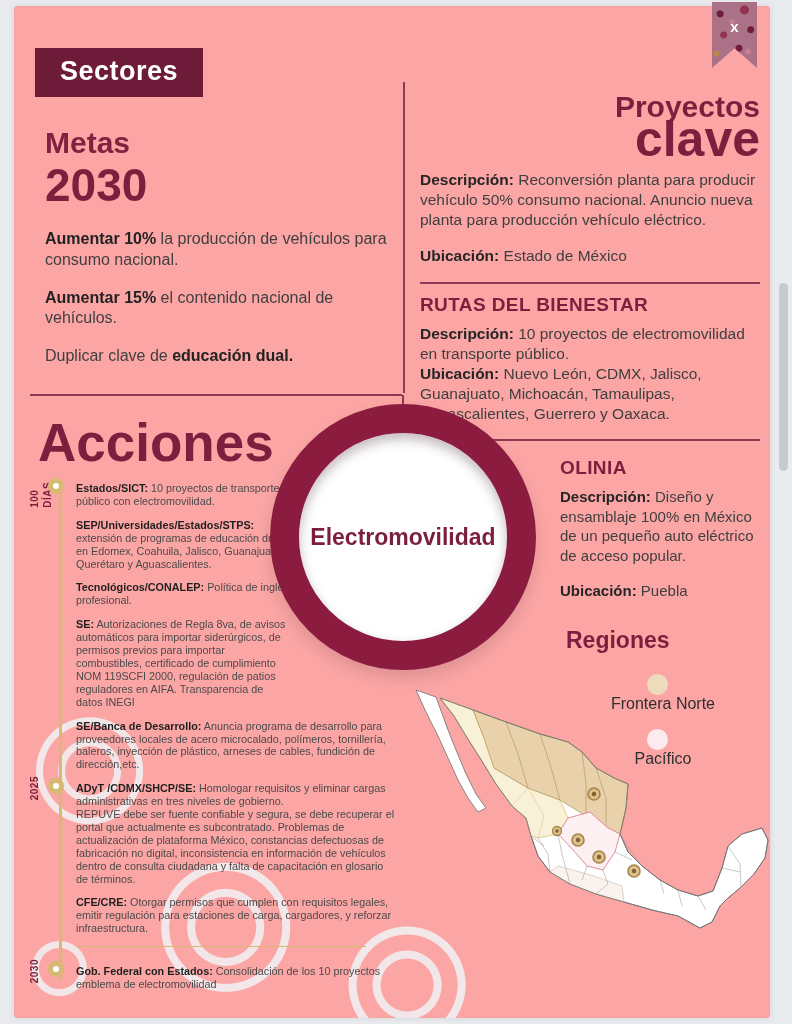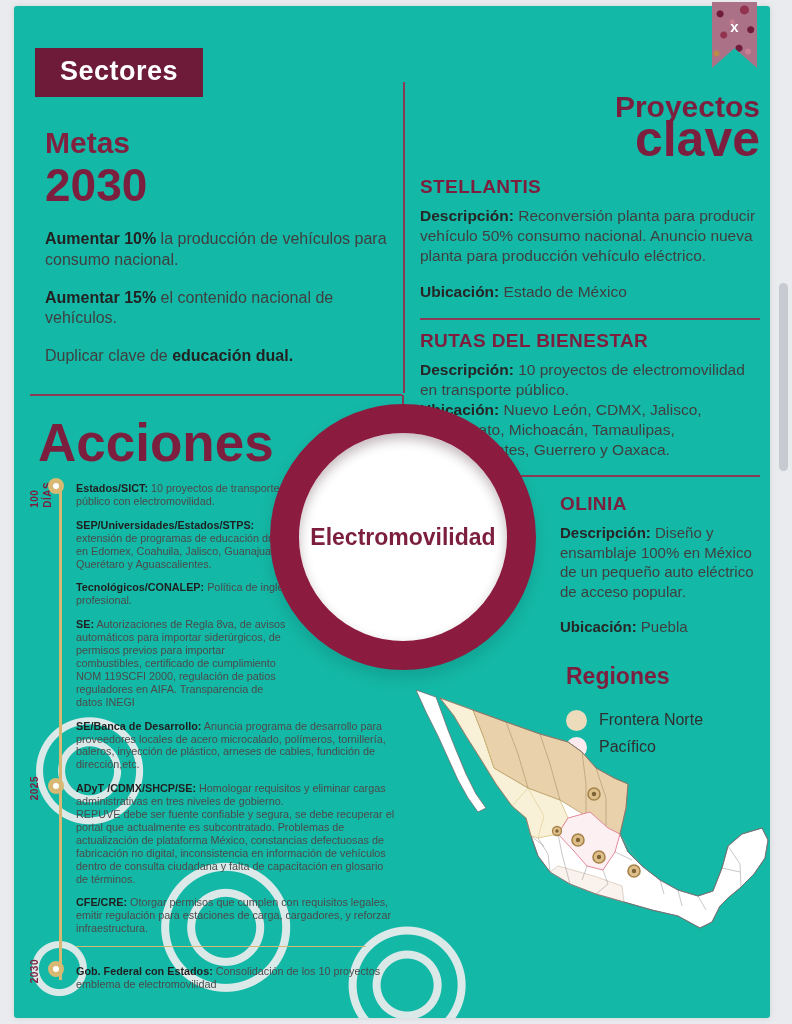--- a/index.html
+++ b/index.html
@@ -5,21 +5,21 @@
   * { margin:0; padding:0; box-sizing:border-box; }
   html,body { width:792px; height:1024px; }
   body {
     background:#e9ebee;
     font-family:"Liberation Sans","DejaVu Sans",sans-serif;
     position:relative; overflow:hidden;
     color:#3f3f3f;
   }
   .page {
     position:absolute; left:14px; top:6px; width:756px; height:1012px;
-    background:#14b8a6; border-radius:3px;
+    background:#fca5a5; border-radius:3px;
     box-shadow:0 0 6px rgba(0,0,0,.10);
     overflow:hidden;
   }
   
   .watermark {
     position:absolute; left:0; top:600px; width:100%; height:412px;
     background:
       radial-gradient(circle at 10% 40%, transparent 24px, #f1eef0 25px 31px, transparent 32px 46px, #f2eff1 47px 53px, transparent 54px),
       radial-gradient(circle at 28% 78%, transparent 30px, #f1eef0 31px 38px, transparent 39px 56px, #f2eff1 57px 64px, transparent 65px),
       radial-gradient(circle at 52% 92%, transparent 26px, #f1eef0 27px 34px, transparent 35px 50px, #f2eff1 51px 58px, transparent 59px),
@@ -76,21 +76,21 @@
   .proj p.gap { margin-top:16px; }
   .proj b { color:#262626; }
   hr.proj-sep { border:none; border-top:2px solid #8c3a55; margin:15px 0 10px 0; }
   .olinia-block { margin-left:140px; width:208px; }
   .olinia-block .proj-name { margin-top:16px; }
   .olinia-block p { font-size:15px; }
 
   
   .regiones { margin-left:146px; margin-top:26px; }
   .regiones-title { font-size:23px; font-weight:800; color:#7c1f3e; margin-bottom:20px; }
-  .legend-row { display:flex; align-items:center; margin-top:6px; }
+  .legend-row { display:flex; align-items:center; margin-top:16px;flex-direction:column; }
   .swatch { width:21px; height:21px; border-radius:50%; margin-right:12px; flex:0 0 auto; }
   .swatch.norte { background:#ecdcbb; }
   .swatch.pacifico { background:#fcebee; }
   .legend-label { font-size:16px; color:#2f2f2f; }
 
   
   .acciones-title { position:absolute; left:24px; top:406px; font-size:53px; font-weight:800; color:#7c1f3e; }
   .timeline { position:absolute; left:16px; top:468px; width:372px; padding-top:8px; }
   .t-line { position:absolute; left:29px; top:12px; width:3px; height:calc(100% - 34px); background:#d8b973; }
   .t-item { position:relative; margin-left:46px; margin-bottom:11px; font-size:10.8px; line-height:12.9px; color:#4a4a4a; }
@@ -146,21 +146,20 @@
 
   <div class="v-divider"></div>
   <div class="hr-left"></div>
   <div class="stem"></div>
 
   <div class="proy-col">
     <div class="proy-t1">Proyectos</div>
     <div class="proy-t2">clave</div>
 
     <div class="proj">
-      <div class="proj-name">STELLANTIS</div>
       <p><b>Descripción:</b><span> Reconversión planta para producir vehículo 50% consumo nacional. Anuncio nueva planta para producción vehículo eléctrico.</span></p>
       <p class="gap"><b>Ubicación:</b><span> Estado de México</span></p>
     </div>
     <hr class="proj-sep">
 
     <div class="proj">
       <div class="proj-name">RUTAS DEL BIENESTAR</div>
       <p><b>Descripción:</b><span> 10 proyectos de electromovilidad en transporte público.</span></p>
       <p><b>Ubicación:</b><span> Nuevo León, CDMX, Jalisco, Guanajuato, Michoacán, Tamaulipas, Aguascalientes, Guerrero y Oaxaca.</span></p>
     </div>

